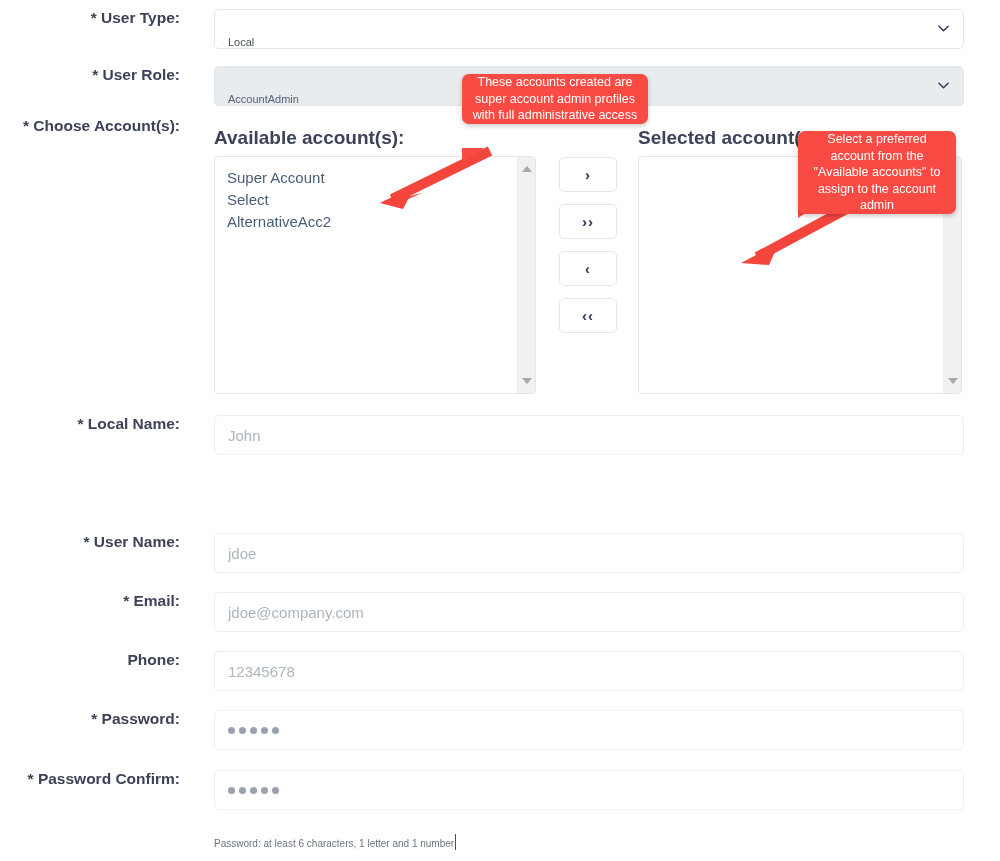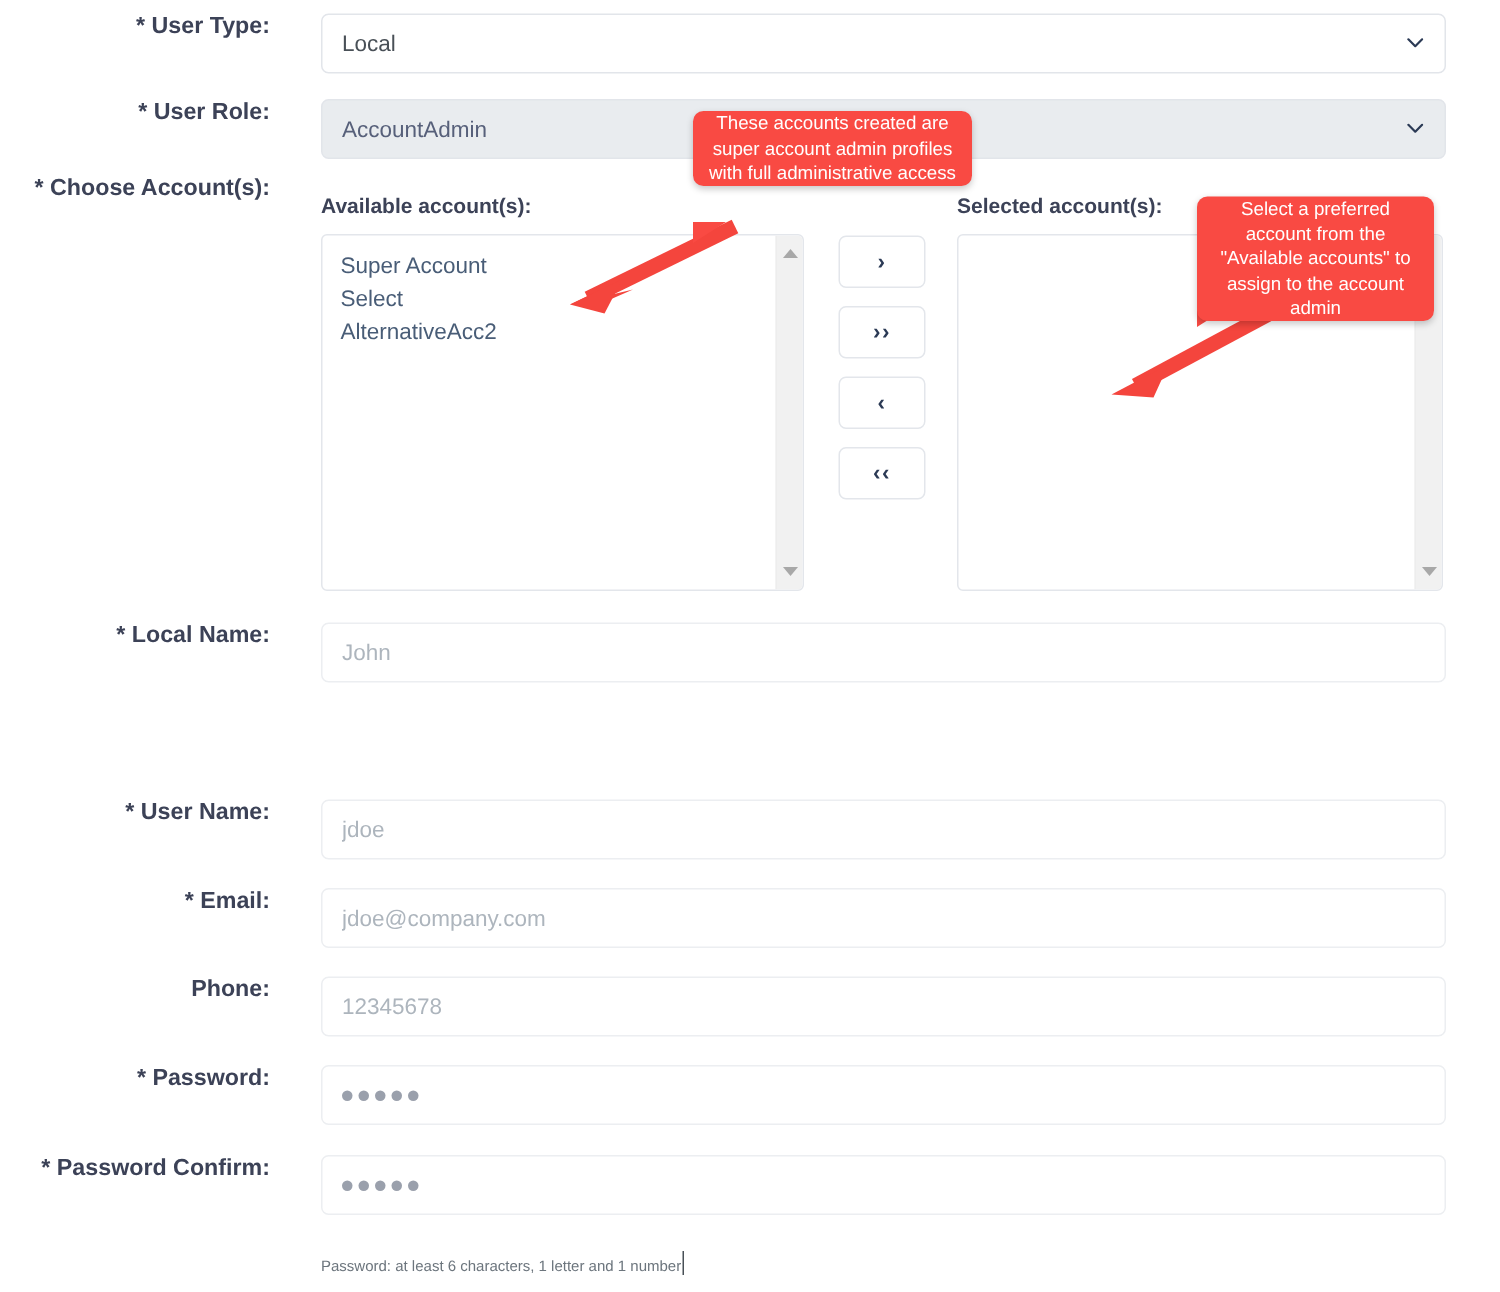--- a/index.html
+++ b/index.html
@@ -44,23 +44,23 @@
 
   
   .select-box {
     position: relative;
     width: 750px;
     height: 40px;
     border: 1px solid #e2e5ea;
     border-radius: 5px;
     background: #ffffff;
     display: flex;
-    align-items: center;
+    align-items: flex-end;
     padding: 0 40px 0 13px;
-    font-size: 15px;
+    font-size: 11px;
     color: #495057;
   }
   .select-box.disabled {
     background: #e9ecef;
     border-color: #e2e5ea;
     color: #57607a;
   }
   .select-box .val { line-height: 1; }
   .chev {
     position: absolute;
@@ -73,21 +73,21 @@
   .chev svg { display: block; }
 
   
   .dual-wrap {
     position: absolute;
     left: 214px;
     top: 128px;
     width: 786px;
   }
   .list-title {
-    font-size: 14px;
+    font-size: 19px;
     font-weight: bold;
     color: #3c4257;
     margin-bottom: 9px;
     height: 19px;
     line-height: 19px;
   }
   .list-col { position: absolute; top: 0; }
   .list-col.left { left: 0; width: 322px; }
   .list-col.right { left: 424px; width: 324px; }
 

